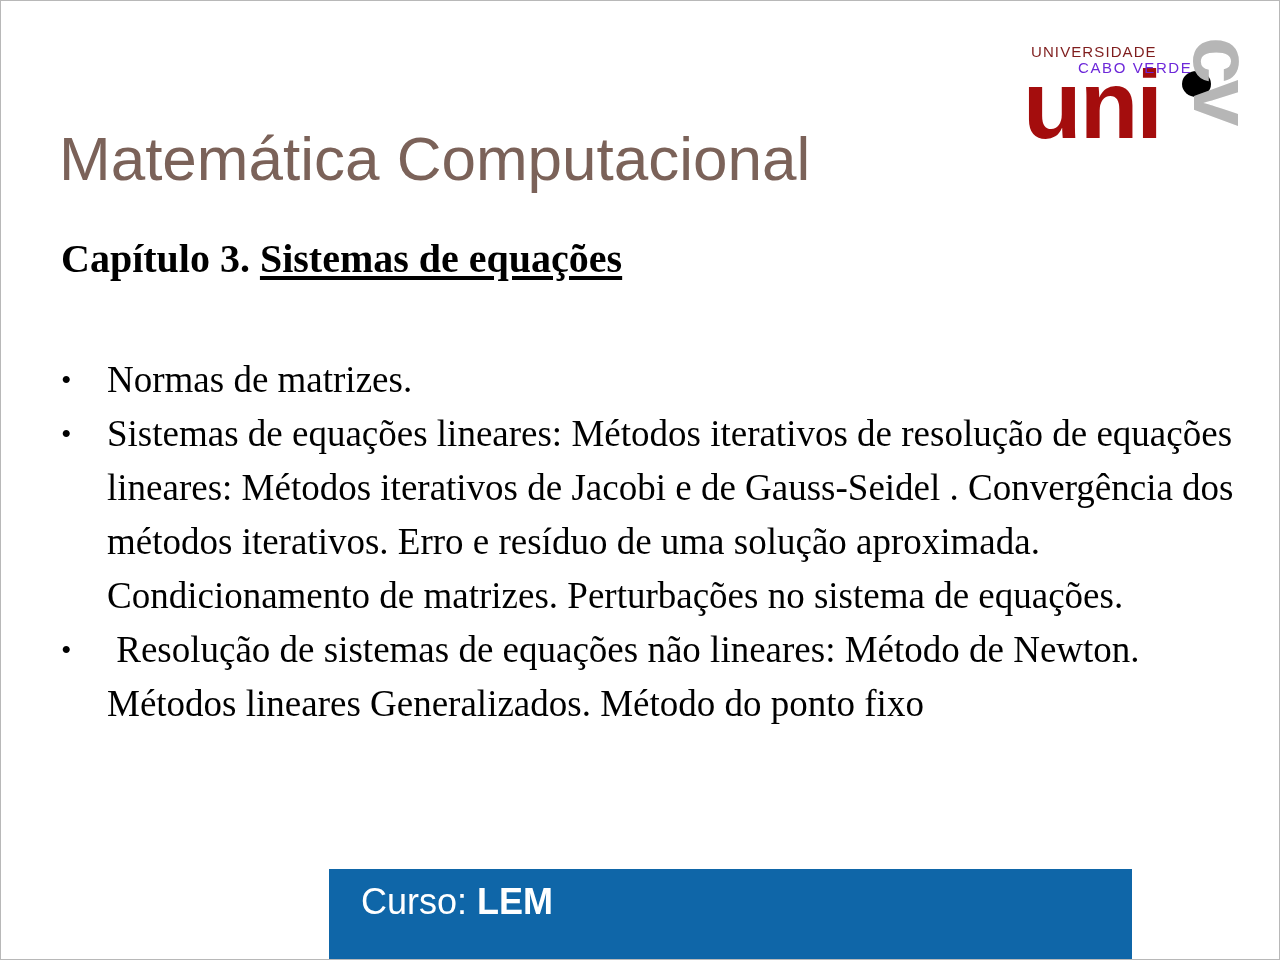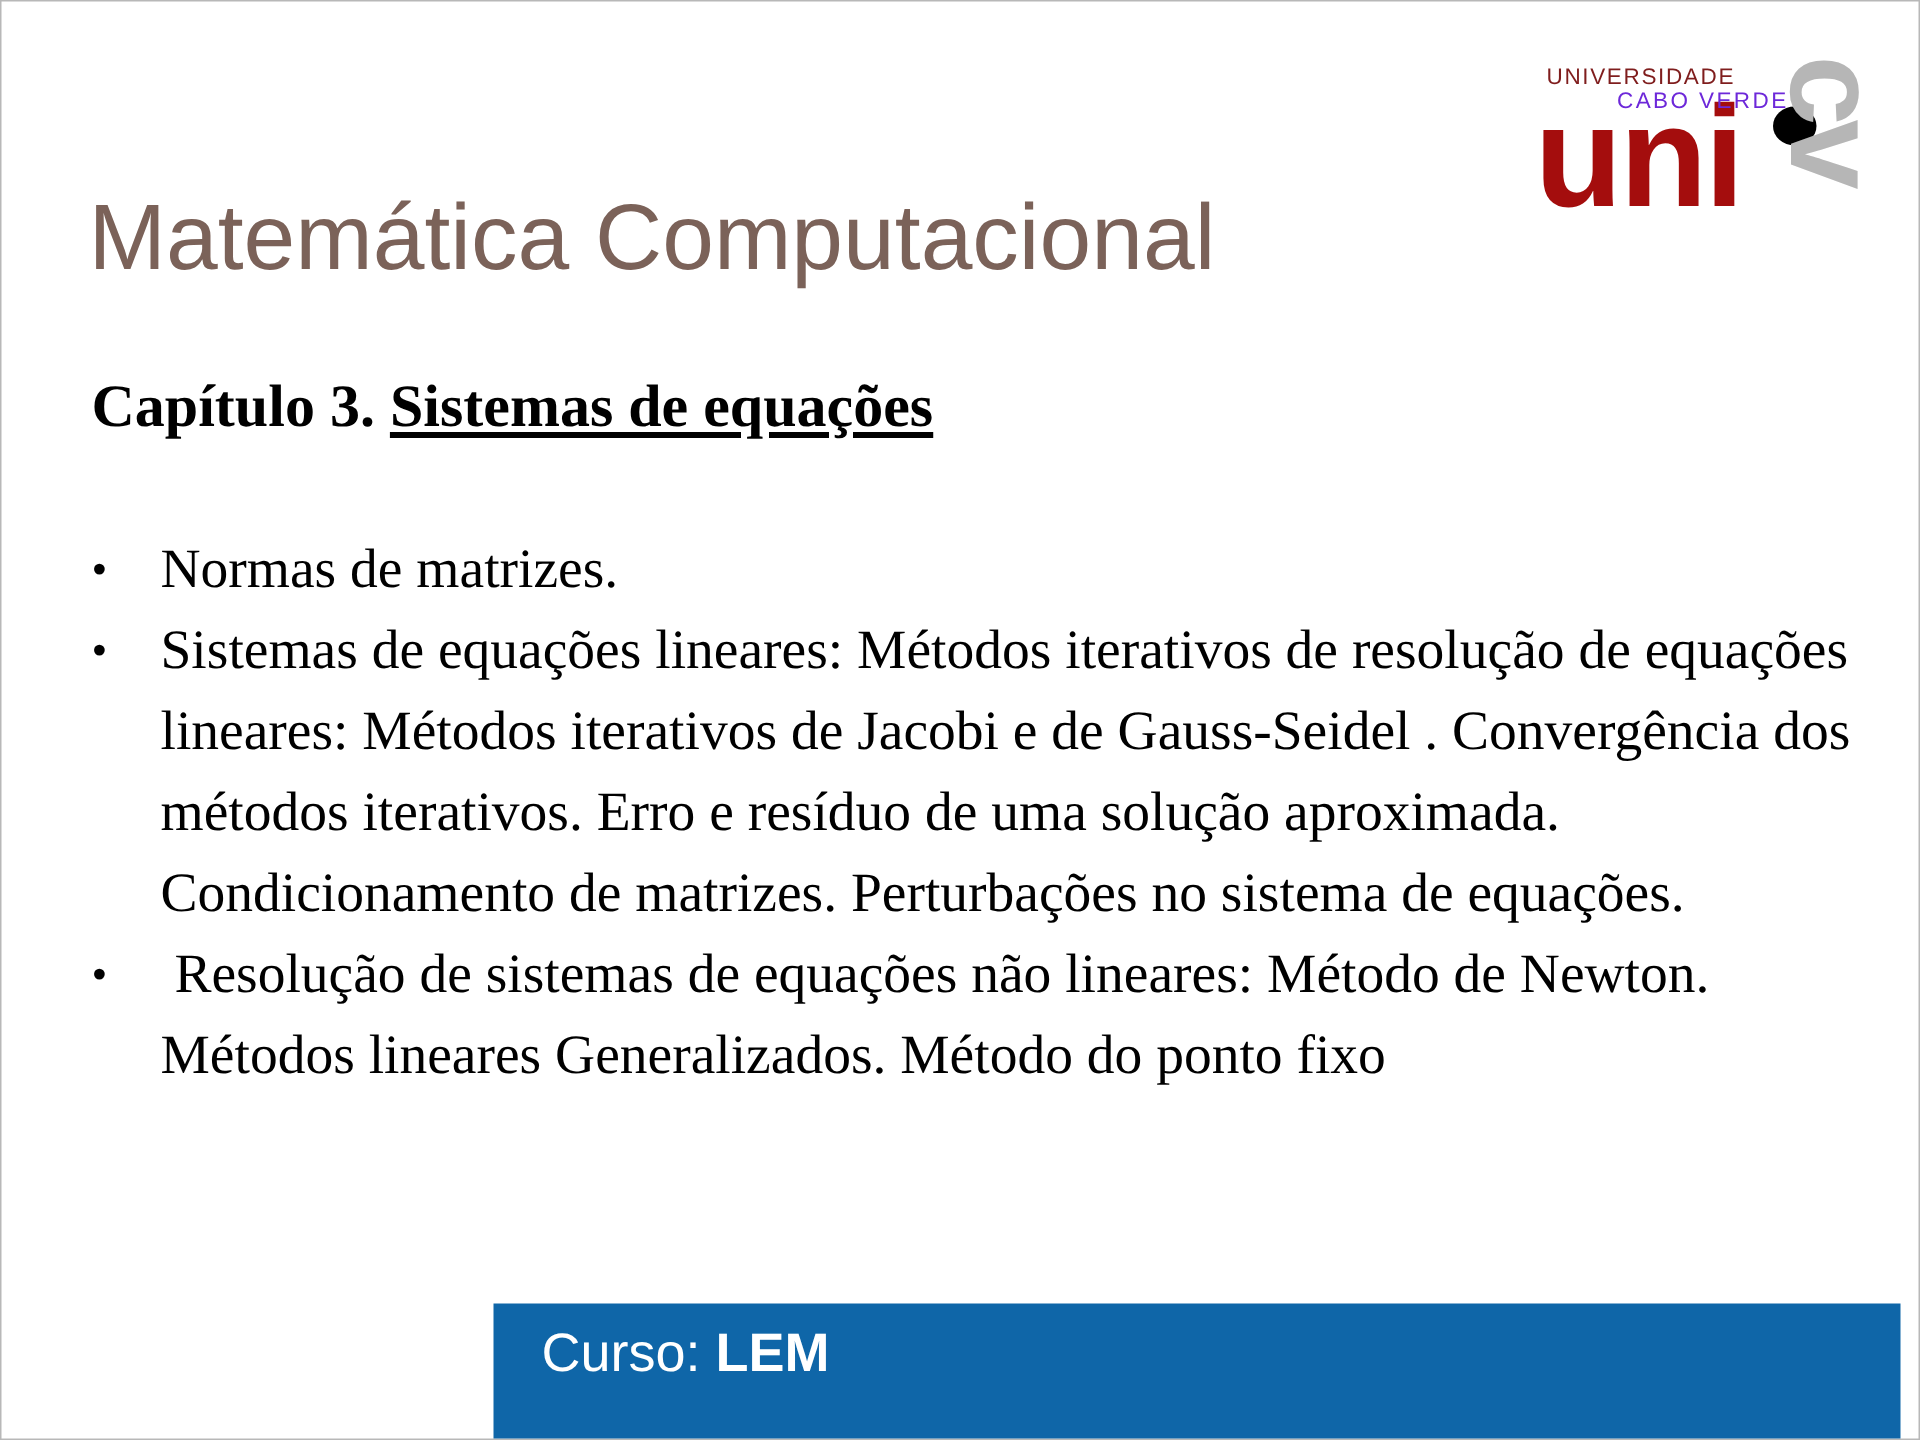--- a/index.html
+++ b/index.html
@@ -101,21 +101,20 @@
   
   .chapter {
     position: absolute;
     left: 60px;
     top: 234px;
     font-family: "Liberation Serif", serif;
     font-size: 40px;
     font-weight: 700;
     color: #000000;
     white-space: nowrap;
-    margin-top: 12px;
   }
   .chapter .u {
     text-decoration: underline;
     text-underline-offset: 4px;
   }
 
   
   .body {
     position: absolute;
     left: 60px;
@@ -162,21 +161,21 @@
     white-space: nowrap;
     line-height: 1;
   }
   .footer-red-line1 { top: 10px; }
   .footer-red-line2 { top: 55px; }
 
   .footer-blue {
     position: absolute;
     left: 328px;
     top: 868px;
-    width: 938px;
+    width: 803px;
     height: 91px;
     background: #0f66a8;
   }
   .footer-blue-text {
     position: absolute;
     left: 32px;
     top: 12px;
     font-family: "Liberation Sans", sans-serif;
     font-size: 36px;
     color: #ffffff;

